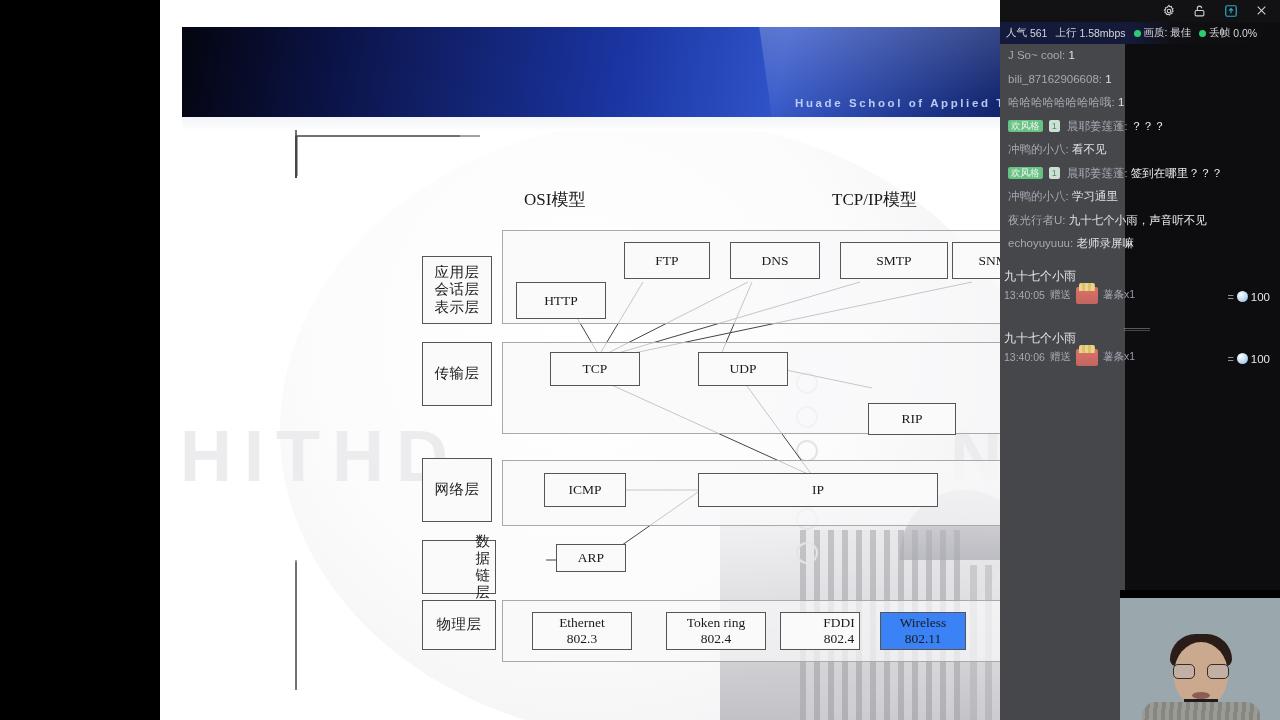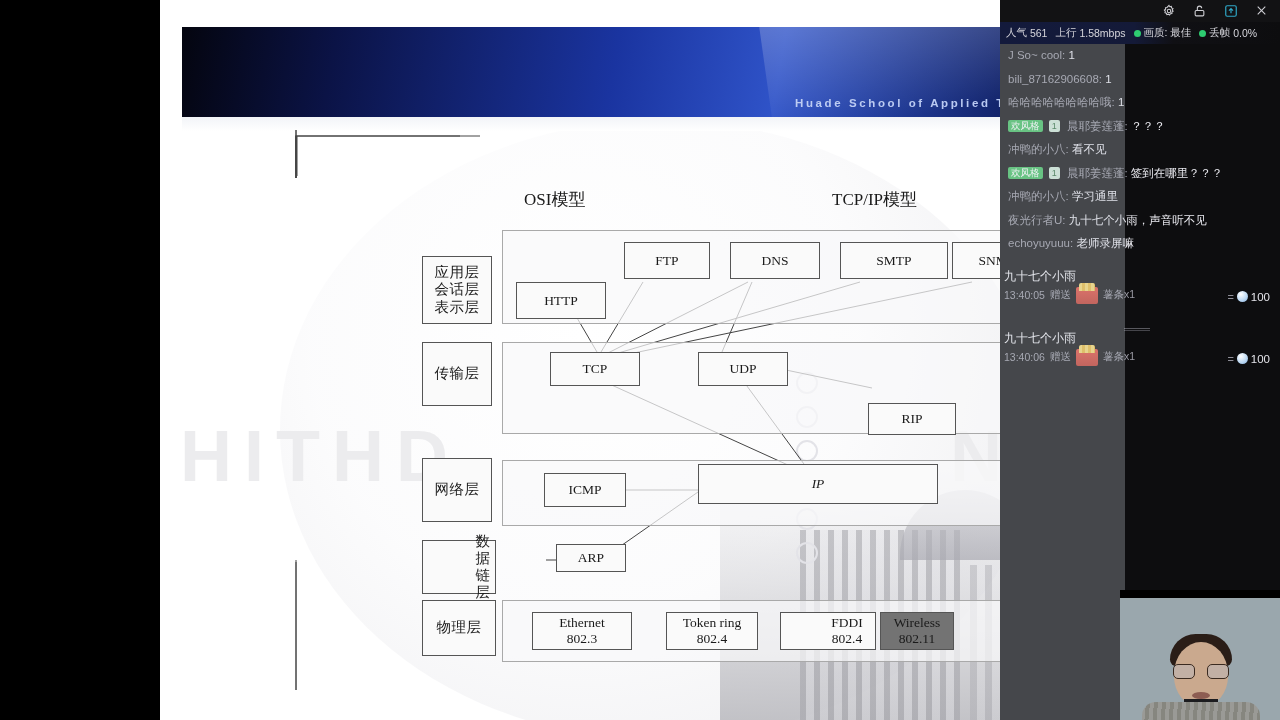--- a/index.html
+++ b/index.html
@@ -325,49 +325,49 @@
       <div class="band-label" style="left:913px; top:495px; font-size:14px;">网络接口层</div>
 
       <div class="dbox cn" style="left:262px; top:126px; width:70px; height:68px; flex-direction:column;">
         <span>应用层</span>
         <span>会话层</span>
         <span>表示层</span>
       </div>
       <div class="dbox cn" style="left:262px; top:212px; width:70px; height:64px;">传输层</div>
       <div class="dbox cn" style="left:262px; top:328px; width:70px; height:64px;">网络层</div>
       <div class="dbox cn" style="left:262px; top:410px; width:74px; height:54px;padding-left:48px;">数据链层</div>
-      <div class="dbox cn" style="left:262px; top:470px; width:74px; height:56px;">物理层</div>
+      <div class="dbox cn" style="left:262px; top:470px; width:74px; height:50px;">物理层</div>
 
       <div class="dbox" style="left:356px; top:112px; width:90px; height:37px;margin-top:40px;">HTTP</div>
       <div class="dbox" style="left:464px; top:112px; width:86px; height:37px;">FTP</div>
       <div class="dbox" style="left:570px; top:112px; width:90px; height:37px;">DNS</div>
       <div class="dbox" style="left:680px; top:112px; width:108px; height:37px;">SMTP</div>
       <div class="dbox" style="left:792px; top:112px; width:90px; height:37px;">SNMP</div>
 
       <div class="dbox" style="left:390px; top:222px; width:90px; height:34px;">TCP</div>
       <div class="dbox" style="left:538px; top:222px; width:90px; height:34px;">UDP</div>
       <div class="dbox" style="left:708px; top:245px; width:88px; height:32px;margin-top:28px;">RIP</div>
 
       <div class="dbox" style="left:384px; top:343px; width:82px; height:34px;">ICMP</div>
-      <div class="dbox" style="left:538px; top:334px; width:240px; height:40px;font-style:italic;">IP</div>
+      <div class="dbox" style="left:538px; top:343px; width:240px; height:34px;">IP</div>
       <div class="dbox" style="left:396px; top:414px; width:70px; height:28px;">ARP</div>
 
       <div class="dbox" style="left:372px; top:482px; width:100px; height:38px; flex-direction:column;">
         <span>Ethernet</span>
         <span>802.3</span>
       </div>
-      <div class="dbox" style="left:506px; top:482px; width:92px; height:38px; flex-direction:column;">
+      <div class="dbox" style="left:506px; top:482px; width:100px; height:38px; flex-direction:column;">
         <span>Token ring</span>
         <span>802.4</span>
       </div>
-      <div class="dbox" style="left:620px; top:482px; width:96px; height:38px; flex-direction:column;padding-left:38px;">
+      <div class="dbox" style="left:620px; top:482px; width:80px; height:38px; flex-direction:column;padding-left:38px;">
         <span>FDDI</span>
         <span>802.4</span>
       </div>
-      <div class="dbox" style="left:720px; top:482px; width:74px; height:38px; flex-direction:column; background:#737373;">
+      <div class="dbox" style="left:720px; top:482px; width:86px; height:38px; flex-direction:column; background:#3b82f6;">
         <span>Wireless</span>
         <span>802.11</span>
       </div>
     </div>
   </div>
 
   <div id="stream-panel">
 
     <div id="panel-header">
       <div id="panel-icons">

